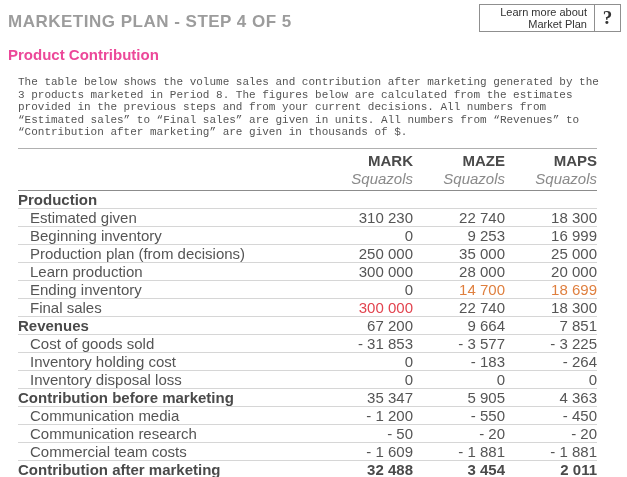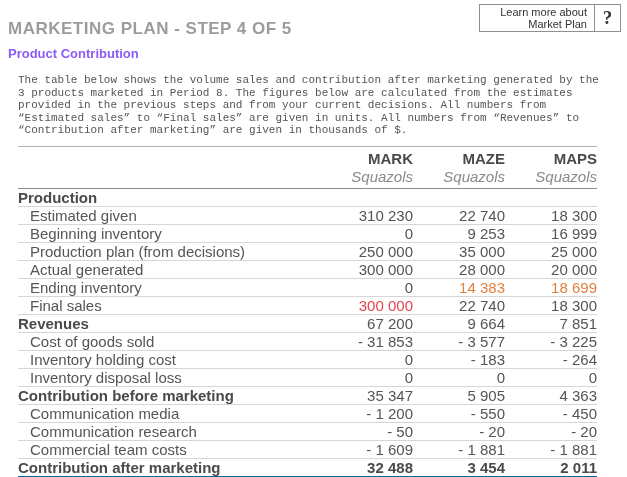--- a/index.html
+++ b/index.html
@@ -1,32 +1,32 @@
 <!DOCTYPE html>
 <html><head>
 <meta charset="utf-8">
 <style>
   * { margin:0; padding:0; box-sizing:border-box; }
   html,body { width:627px; height:477px; background:#ffffff;
     font-family:"Liberation Sans", sans-serif; overflow:hidden; }
 
   .topbar { position:relative; height:36px; }
-  .page-title { position:absolute; left:8px; top:19px; font-size:17px; font-weight:bold;
+  .page-title { position:absolute; left:8px; top:12px; font-size:17px; font-weight:bold;
     color:#9c9c9c; letter-spacing:0.5px; }
 
   .help-box { position:absolute; right:6px; top:4px; display:flex; align-items:stretch;
     cursor:pointer; }
   .help-text { border:1px solid #8f8f8f; background:#fff; padding:1px 7px 1px 10px;
     font-size:11px; line-height:12px; color:#333; text-align:right; min-width:116px; }
   .help-text span { display:block; }
   .help-q { border:1px solid #8f8f8f; border-left:none; background:#fff; width:26px;
     display:flex; align-items:center; justify-content:center;
     font-family:"Liberation Serif", serif; font-size:19px; font-weight:bold; color:#333; }
 
-  .section-title { margin:10px 0 0 8px; font-size:13px; font-weight:bold; color:#8b5cf6; }
+  .section-title { margin:10px 0 0 8px; font-size:15px; font-weight:bold; color:#ec4899; }
 
   .description { margin:13px 24px 0 18px; width:594px; font-size:11px; line-height:12.5px;
     color:#555;font-family:Liberation Mono, monospace; }
 
   table.contrib { margin:9px 4px 0 18px; width:579px; border-collapse:collapse;
     font-size:15px; color:#555; table-layout:fixed; }
   thead tr.names th { border-top:1px solid #b0b0b0; padding-top:3px; }
   th { font-weight:bold; color:#4a4a4a; vertical-align:bottom; }
   th.num, td.num { text-align:right; width:92px; }
   th.label-col { text-align:left; width:303px; }
@@ -102,29 +102,29 @@
         <td class="num">9 253</td>
         <td class="num">16 999</td>
       </tr>
       <tr class="item">
         <td class="label">Production plan (from decisions)</td>
         <td class="num">250 000</td>
         <td class="num">35 000</td>
         <td class="num">25 000</td>
       </tr>
       <tr class="item">
-        <td class="label">Actual generated</td>
+        <td class="label">Learn production</td>
         <td class="num">300 000</td>
         <td class="num">28 000</td>
         <td class="num">20 000</td>
       </tr>
       <tr class="item">
         <td class="label">Ending inventory</td>
         <td class="num">0</td>
-        <td class="num" style="color: rgb(223, 127, 62);">14 383</td>
+        <td class="num" style="color: rgb(223, 127, 62);">14 700</td>
         <td class="num" style="color: rgb(223, 127, 62);">18 699</td>
       </tr>
       <tr class="item">
         <td class="label">Final sales</td>
         <td class="num" style="color: rgb(226, 68, 79);">300 000</td>
         <td class="num">22 740</td>
         <td class="num">18 300</td>
       </tr>
       <tr class="section">
         <td class="label">Revenues</td>

